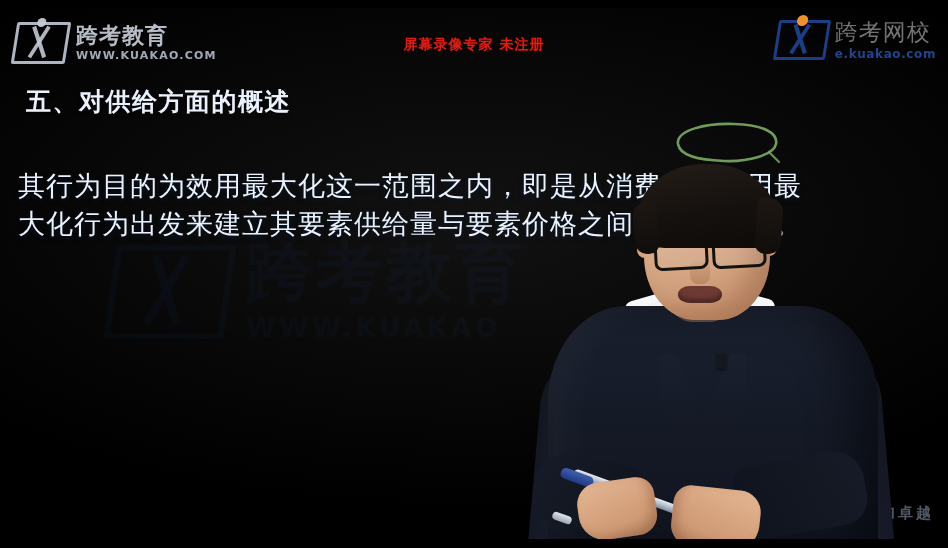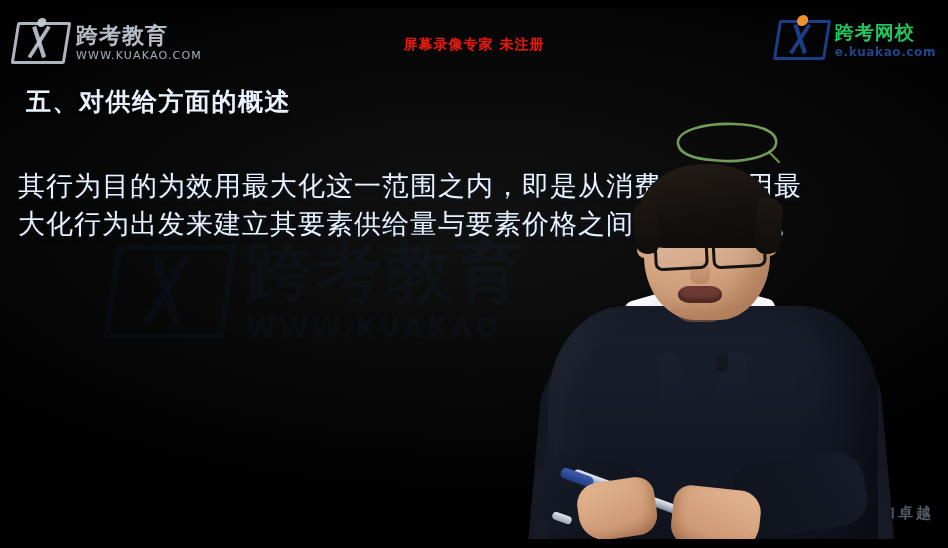--- a/index.html
+++ b/index.html
@@ -86,39 +86,39 @@
   .kk-mark i.s2{width:4px;height:34px;left:20px;top:0;transform:rotate(-26deg);}
   .kk-mark i.dot{
     width:9px;height:9px;border-radius:50%;left:17px;top:-7px;background:rgba(232,240,252,.95);
   }
   #logo-left .ltext{display:flex;flex-direction:column;line-height:1;}
   #logo-left .lcn{
     font-size:22px;font-weight:bold;color:rgba(233,241,252,.92);letter-spacing:1px;
     text-shadow:0 1px 2px rgba(0,0,0,.35);
   }
   #logo-left .len{
-    font-size:11px;font-weight:normal;color:rgba(223,233,248,.85);letter-spacing:1.2px;margin-top:3px;
+    font-size:11px;font-weight:bold;color:rgba(223,233,248,.85);letter-spacing:1.2px;margin-top:3px;
   }
 
   
   #logo-right{
     position:absolute;right:12px;top:12px;z-index:20;
     display:flex;align-items:center;gap:7px;
   }
   .kk-mark-r{
     position:relative;width:46px;height:34px;flex:0 0 auto;
     border:3px solid #1b3f86;transform:skewX(-9deg);border-radius:2px;
   }
   .kk-mark-r i{position:absolute;background:#1b3f86;}
   .kk-mark-r i.s1{width:4px;height:32px;left:19px;top:0;transform:rotate(26deg);}
   .kk-mark-r i.s2{width:4px;height:32px;left:19px;top:0;transform:rotate(-26deg);}
   .kk-mark-r i.dot{width:11px;height:11px;border-radius:50%;left:15px;top:-8px;background:#f0922b;}
   #logo-right .rtext{display:flex;flex-direction:column;line-height:1;}
   #logo-right .rcn{
-    font-size:19px;font-weight:bold;color:#22c55e;letter-spacing:1px;
+    font-size:23px;font-weight:normal;color:#737373;letter-spacing:1px;
   }
   #logo-right .ren{
     font-size:12px;font-weight:bold;color:#21458c;letter-spacing:.6px;margin-top:4px;
   }
 
   
   #rec-watermark{
     position:absolute;left:0;right:0;top:28px;z-index:25;
     text-align:center;
     font-size:14px;font-weight:bold;color:#e01b10;

